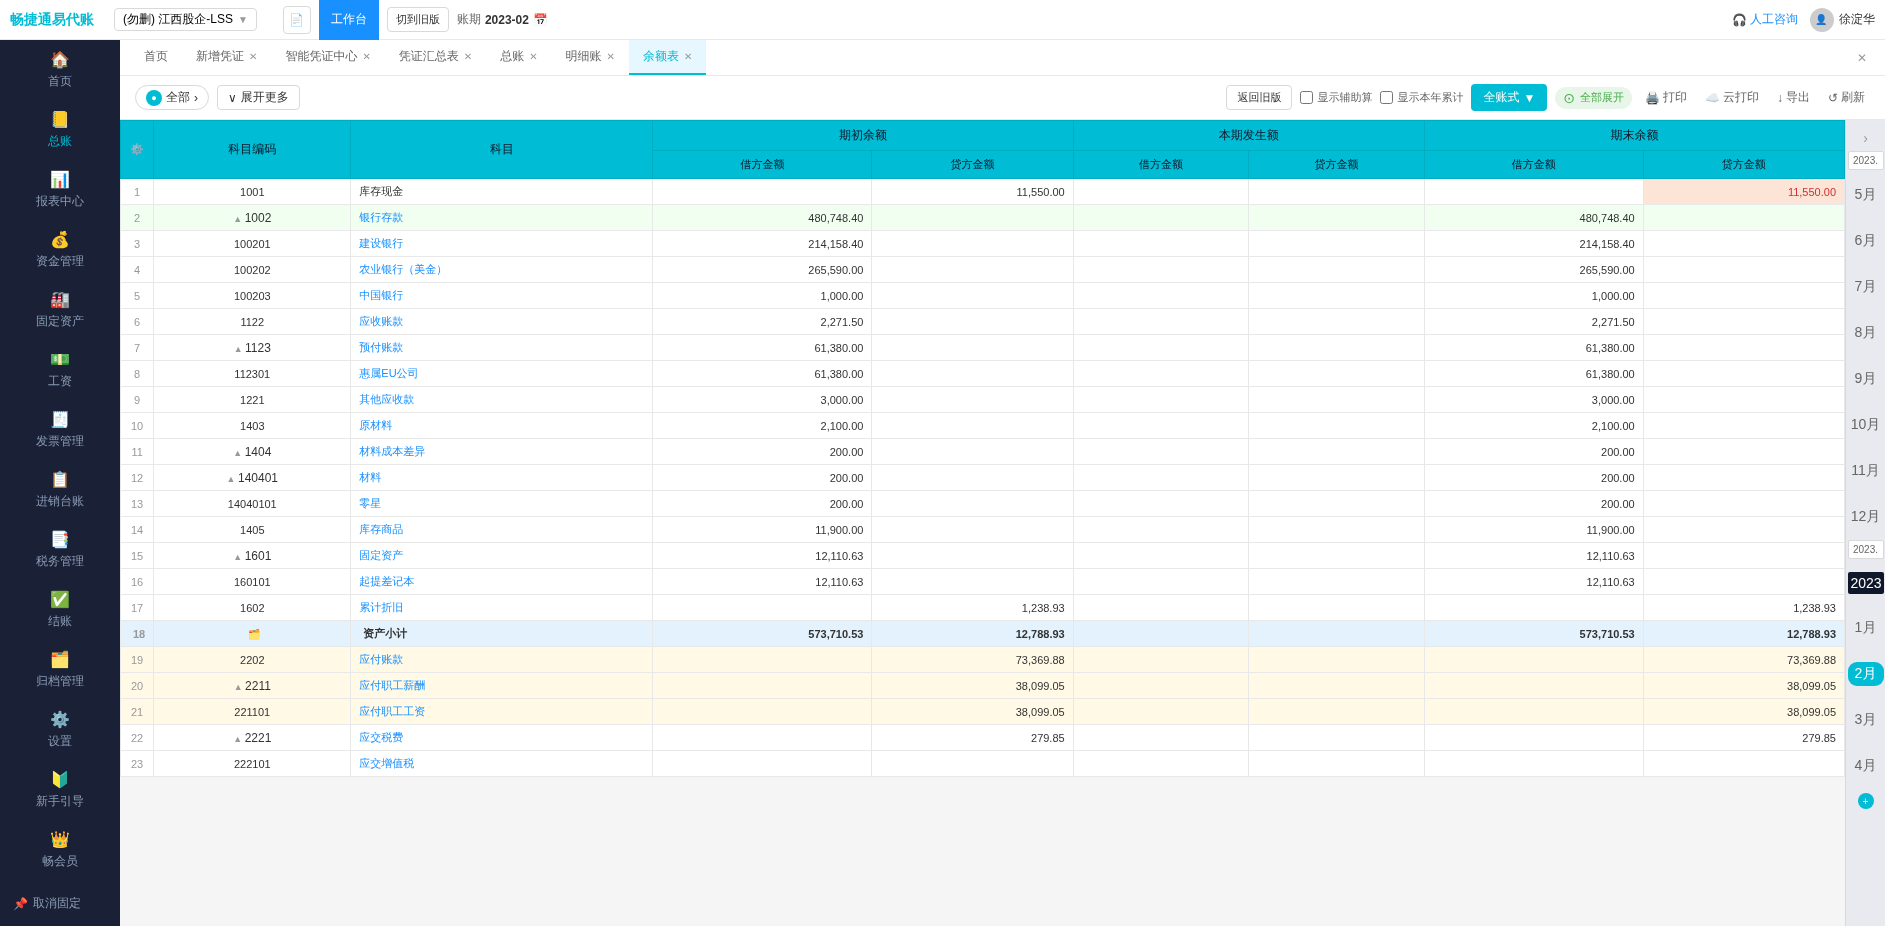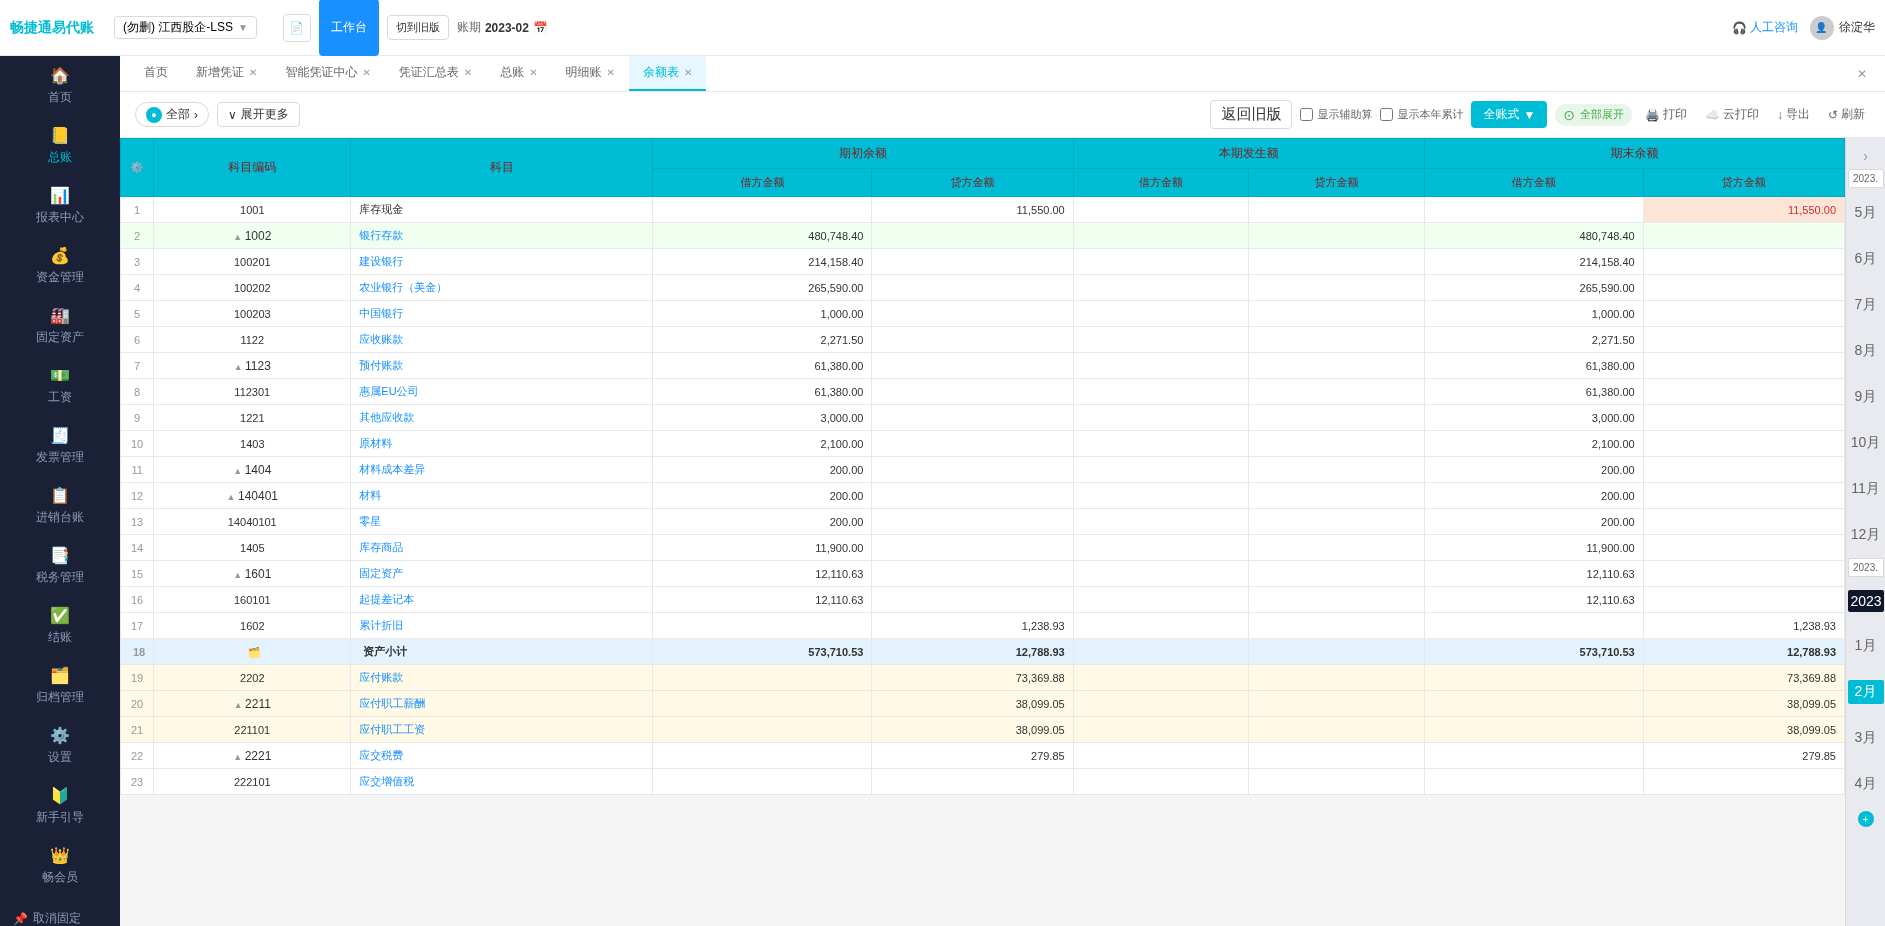--- a/index.html
+++ b/index.html
@@ -1,19 +1,19 @@
 <!DOCTYPE html>
 <html><head>
   <meta charset="utf-8">
   <style>
     * { box-sizing: border-box; margin: 0; padding: 0; font-family: 'Microsoft YaHei', sans-serif; font-size: 12px; }
     body { background: #f0f2f5; display: flex; flex-direction: column; height: 926px; overflow: hidden; }
 
     
-    .top-bar { background: #fff; height: 56px; display: flex; align-items: center; padding: 0 10px; border-bottom: 1px solid #e8e8e8; flex-shrink: 0; }
+    .top-bar { background: #fff; height: 40px; display: flex; align-items: center; padding: 0 10px; border-bottom: 1px solid #e8e8e8; flex-shrink: 0; }
     .app-logo { color: #00bcd4; font-size: 14px; font-weight: bold; margin-right: 20px; }
     .company-selector { display: flex; align-items: center; border: 1px solid #d9d9d9; border-radius: 4px; padding: 2px 8px; cursor: pointer; margin-right: 26px; }
     .dropdown-arrow { margin-left: 5px; color: #999; font-size: 10px; }
     .icon-btn { width: 28px; height: 28px; display: flex; align-items: center; justify-content: center; border: 1px solid #d9d9d9; border-radius: 4px; cursor: pointer; margin-right: 8px; color: #666; }
     .workbench-btn { background: #1890ff; color: white; border: none; border-radius: 4px; padding: 20px 12px; cursor: pointer; margin-right: 8px; }
     .switch-btn { background: #fff; color: #333; border: 1px solid #d9d9d9; border-radius: 4px; padding: 4px 8px; cursor: pointer; margin-right: 8px; font-size: 11px; }
     .top-right { margin-left: auto; display: flex; align-items: center; gap: 12px; }
     .consultant-link { color: #1890ff; cursor: pointer; display: flex; align-items: center; gap: 3px; }
     .user-info { display: flex; align-items: center; gap: 5px; color: #333; cursor: pointer; }
     .avatar { width: 24px; height: 24px; border-radius: 50%; background: #ccc; display: flex; align-items: center; justify-content: center; font-size: 10px; }
@@ -38,48 +38,48 @@
     .tab.active { color: #00bcd4; border-bottom-color: #00bcd4; background: #e6f7ff; }
     .tab-close { margin-left: 5px; color: #999; font-size: 10px; cursor: pointer; }
     .tab-close-main { margin-left: auto; color: #999; cursor: pointer; padding: 8px; }
 
     
     .toolbar { background: #fff; padding: 8px 15px; display: flex; align-items: center; gap: 8px; border-bottom: 1px solid #e8e8e8; flex-shrink: 0; }
     .filter-btn { display: flex; align-items: center; border: 1px solid #d9d9d9; border-radius: 15px; padding: 3px 10px; cursor: pointer; color: #333; gap: 4px; }
     .filter-btn .dot { width: 16px; height: 16px; border-radius: 50%; background: #00bcd4; color: white; display: flex; align-items: center; justify-content: center; font-size: 9px; }
     .expand-btn { display: flex; align-items: center; border: 1px solid #d9d9d9; border-radius: 4px; padding: 3px 10px; cursor: pointer; color: #333; gap: 4px; }
     .toolbar-right { margin-left: auto; display: flex; align-items: center; gap: 8px; }
-    .return-btn { background: #fff; border: 1px solid #d9d9d9; border-radius: 4px; padding: 4px 10px; cursor: pointer; color: #333; font-size: 15px; }
+    .return-btn { background: #fff; border: 1px solid #d9d9d9; border-radius: 4px; padding: 4px 10px; cursor: pointer; color: #333; font-size: 11px; }
     .checkbox-group { display: flex; align-items: center; gap: 4px; }
     .checkbox-label { color: #666; font-size: 11px; }
     .format-btn { background: #00bcd4; color: white; border: none; border-radius: 4px; padding: 5px 12px; cursor: pointer; display: flex; align-items: center; gap: 4px; }
     .toggle-group { display: flex; align-items: center; background: #e8f5e9; border-radius: 12px; padding: 3px 8px; gap: 5px; cursor: pointer; }
     .toggle-label { color: #4caf50; font-size: 11px; }
     .action-btn { display: flex; align-items: center; gap: 3px; color: #666; cursor: pointer; font-size: 11px; padding: 3px 5px; }
 
     
     .table-container { flex: 1; overflow: auto; padding: 0; position: relative; }
     .balance-table { width: 100%; border-collapse: collapse; background: #fff; }
-    .balance-table th { background: #00bcd4; color: #7f1d1d; padding: 6px 8px; text-align: center; font-weight: normal; font-size: 11px; white-space: nowrap; border: 1px solid #00acc1; position: sticky; top: 0; z-index: 2; }
+    .balance-table th { background: #00bcd4; color: #0f172a; padding: 6px 8px; text-align: center; font-weight: normal; font-size: 11px; white-space: nowrap; border: 1px solid #00acc1; position: sticky; top: 0; z-index: 2; }
     .balance-table th.header-group { font-size: 12px; }
     .balance-table td { padding: 5px 8px; border: 1px solid #e8e8e8; font-size: 11px; white-space: nowrap; }
     .row-num { color: #999; text-align: center; }
     .code-cell { text-align: center; color: #333; }
     .name-cell { color: #1890ff; cursor: pointer; }
     .name-cell.no-link { color: #333; cursor: default; }
     .amount-cell { text-align: right; color: #333; }
     .subtotal-row td { background: #e3f2fd !important; font-weight: bold; padding-left: 12px; }
     .highlight-row td { background: #f0fff0 !important; }
     .highlight-row2 td { background: #fff9e6 !important; }
 
     
     .right-panel { width: 40px; background: #e8eaf0; display: flex; flex-direction: column; align-items: center; padding-top: 5px; border-left: 1px solid #d9d9d9; flex-shrink: 0; }
     .year-label { font-size: 10px; color: #666; writing-mode: horizontal-tb; padding: 3px; background: #fff; border: 1px solid #d9d9d9; border-radius: 2px; margin-bottom: 2px; width: 36px; text-align: center; }
     .month-item { width: 36px; text-align: center; padding: 3px; font-size: 14px; color: #666; cursor: pointer; margin: 11px 0; border-radius: 2px; }
-    .month-item.active { background: #00bcd4; color: white; border-radius: 2px; }
+    .month-item.active { background: #00bcd4; color: white; border-radius: 9px; }
     .month-item.year-active { background: #0f172a; color: white; border-radius: 2px; }
     .expand-arrow { color: #999; cursor: pointer; font-size: 14px; padding: 5px; }
   </style>
 </head>
 <body>
 
 <div class="top-bar">
   <span class="app-logo">畅捷通易代账</span>
   <div class="company-selector">
     <span>(勿删) 江西股企-LSS</span>

